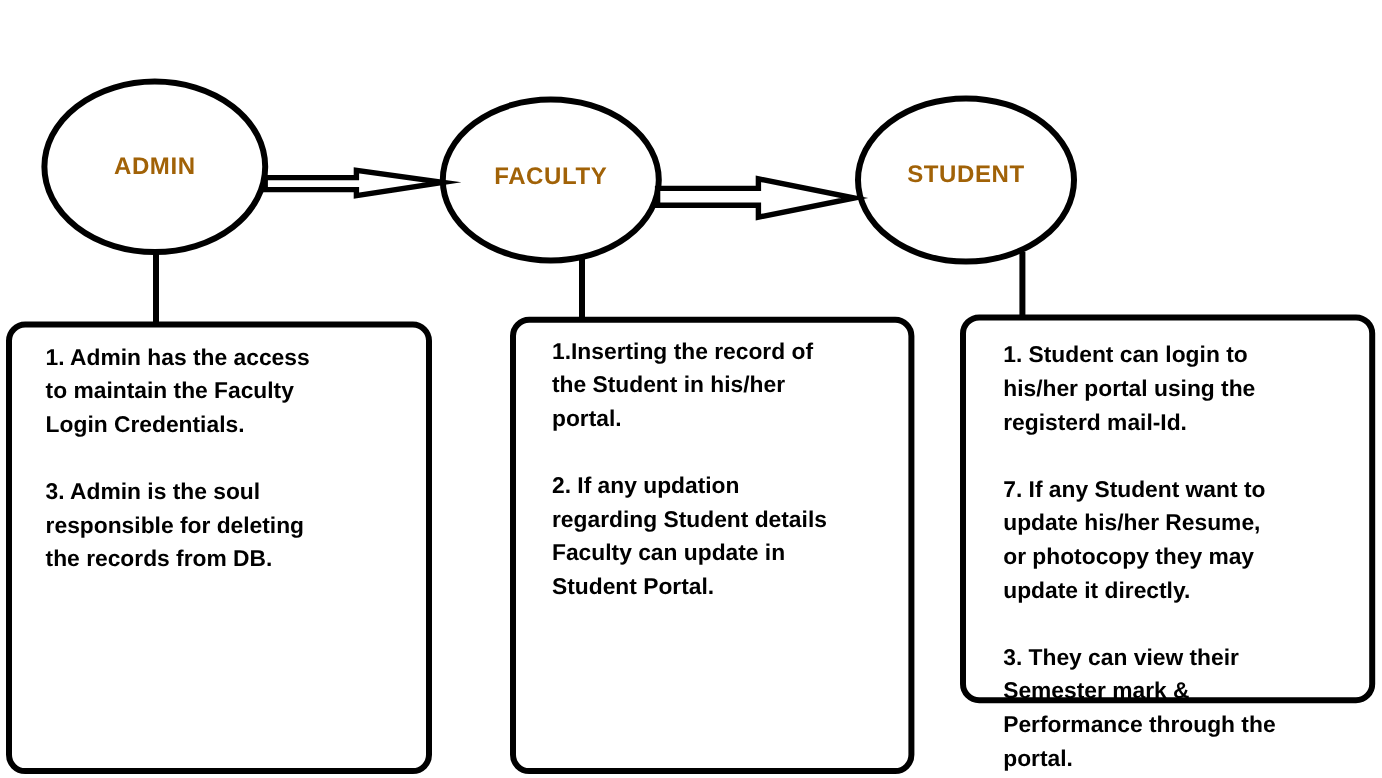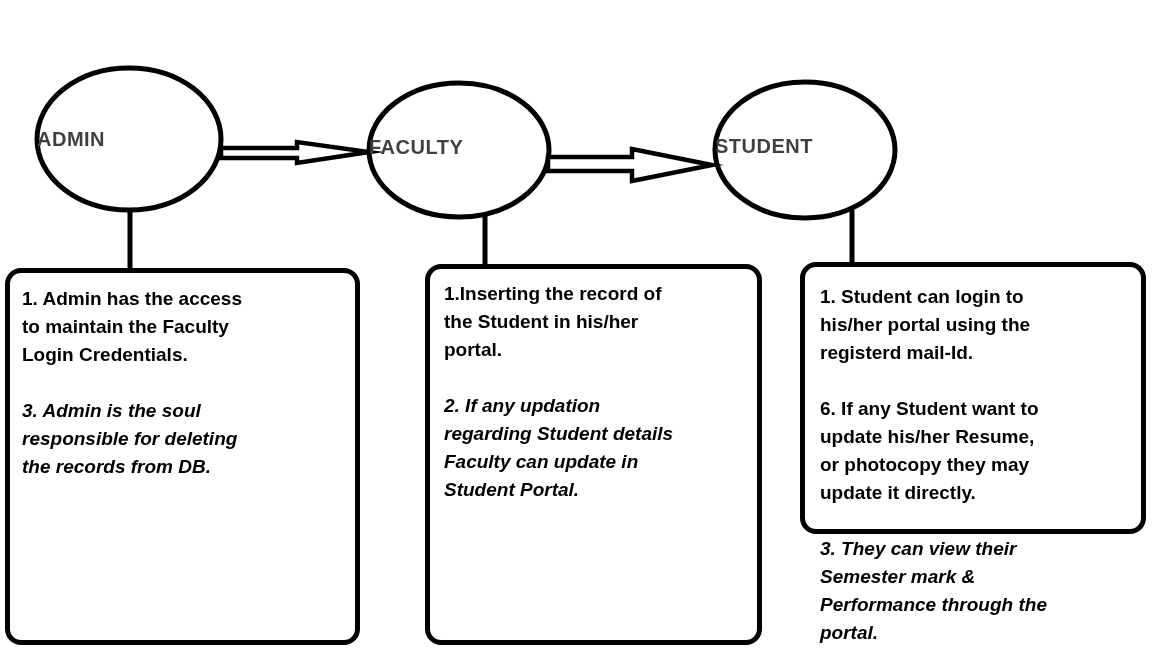--- a/index.html
+++ b/index.html
@@ -22,45 +22,45 @@
   .shapes {
     position: absolute;
     left: 0;
     top: 0;
   }
   .entity-label {
     position: absolute;
     font-weight: bold;
     font-size: 20px;
     line-height: 20px;
-    color: #404040;
+    color: #a16207;
+    text-align: center;
     letter-spacing: 0.5px;
   }
   .note-box {
     position: absolute;
     box-sizing: border-box;
     background: #ffffff;
     border: 5px solid #000000;
     border-radius: 16px;
     color: #000000;
     font-weight: bold;
     font-size: 19px;
     line-height: 28px;
   }
   .note-box p {
-    margin: 0 0 28px 0;
+    margin: 0 0 28px 16px;
     white-space: pre-line;
   }
   .note-box p:last-child {
     margin-bottom: 0;
-    font-style: italic;
   }
   #box-admin   { left: 5px;   top: 268px; width: 355px; height: 377px; padding: 12px 8px 0 12px; }
   #box-faculty { left: 425px; top: 264px; width: 337px; height: 381px; padding: 11px 8px 0 14px; }
-  #box-student { left: 800px; top: 262px; width: 346px; height: 272px; padding: 16px 8px 0 15px; }
+  #box-student { left: 800px; top: 262px; width: 346px; height: 324px; padding: 16px 8px 0 15px; }
   #label-admin   { left: 37px;  top: 129px; width: 184px; }
   #label-faculty { left: 369px; top: 137px; width: 180px; }
   #label-student { left: 715px; top: 136px; width: 180px; }
 </style>
 </head>
 <body>
 
 <div class="canvas">
 
   <svg class="shapes" width="1152" height="648" viewBox="0 0 1152 648">
@@ -97,21 +97,21 @@
     <p>2. If any updation
 regarding Student details
 Faculty can update in
 Student Portal.</p>
   </div>
 
   <div class="note-box" id="box-student">
     <p>1. Student can login to
 his/her portal using the
 registerd mail-Id.</p>
-    <p>6. If any Student want to
+    <p>7. If any Student want to
 update his/her Resume,
 or photocopy they may
 update it directly.</p>
     <p>3. They can view their
 Semester mark &amp;
 Performance through the
 portal.</p>
   </div>
 
 </div>

